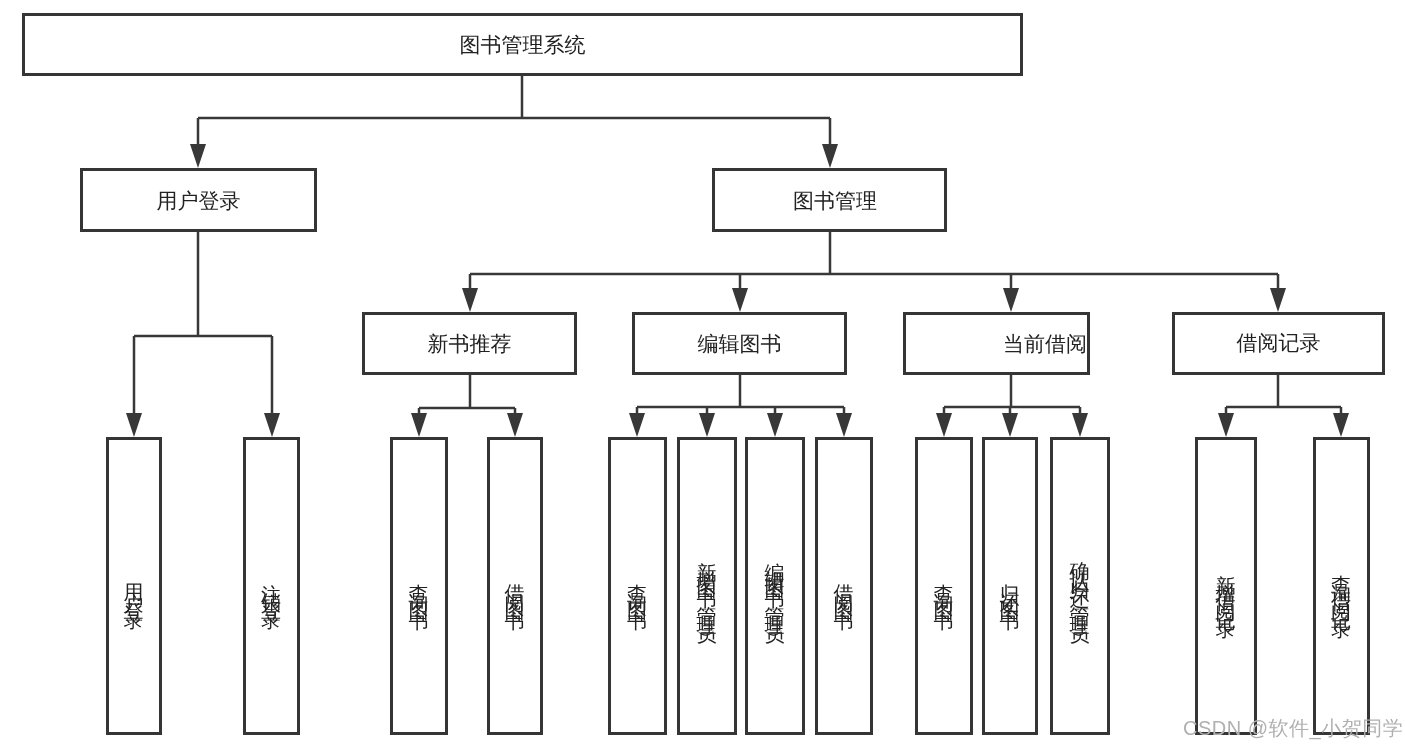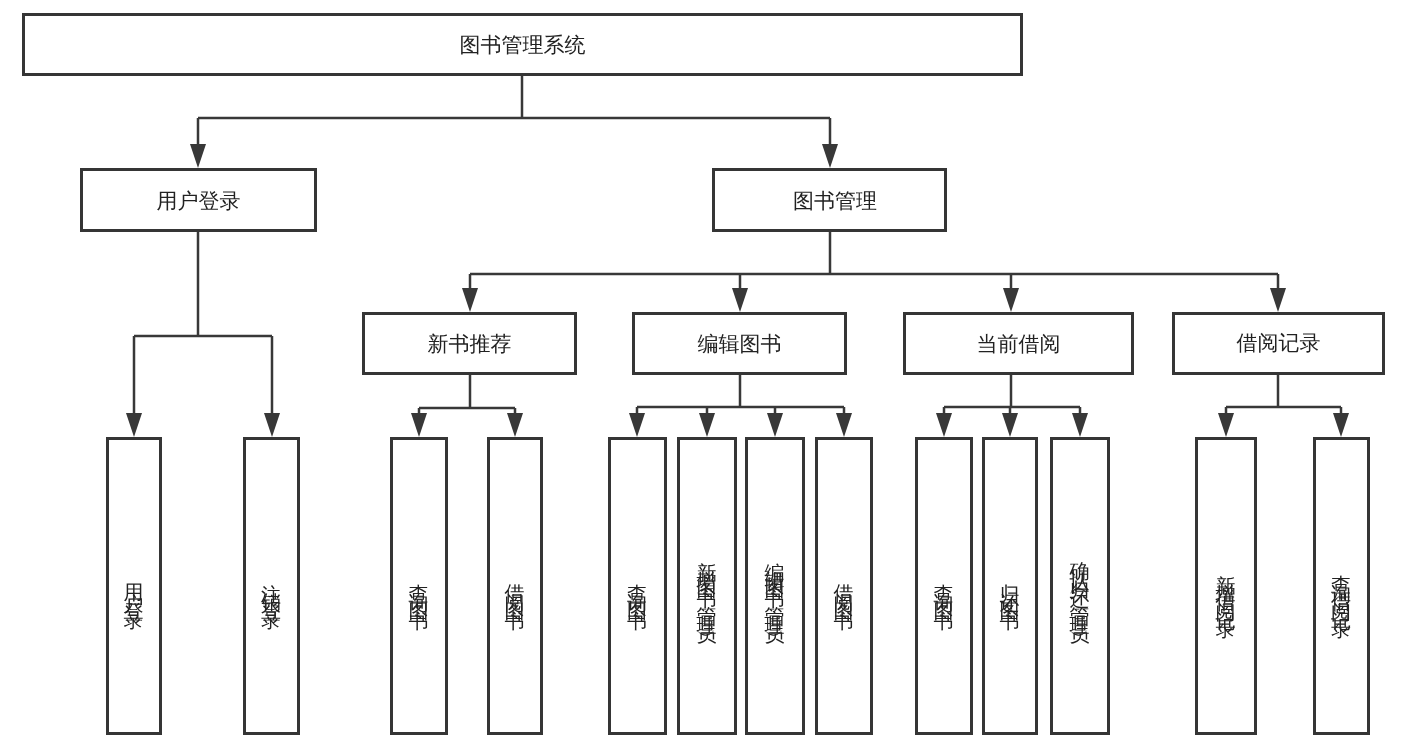--- a/index.html
+++ b/index.html
@@ -75,21 +75,21 @@
   <div class="box" style="left:712px;top:168px;width:235px;height:64px;padding-left:11px;">
     <span>图书管理</span>
   </div>
 
   <div class="box" style="left:362px;top:312px;width:215px;height:63px;">
     <span>新书推荐</span>
   </div>
   <div class="box" style="left:632px;top:312px;width:215px;height:63px;">
     <span>编辑图书</span>
   </div>
-  <div class="box" style="left:903px;top:312px;width:231px;height:63px;">
+  <div class="box" style="left:903px;top:312px;width:187px;height:63px;justify-content:flex-end;">
     <span>当前借阅</span>
   </div>
   <div class="box" style="left:1172px;top:312px;width:213px;height:63px;font-family:Liberation Serif, serif;">
     <span>借阅记录</span>
   </div>
 
   <div class="box" style="left:106px;top:437px;width:56px;height:298px;">
     <span class="vtext">用户登录</span>
   </div>
   <div class="box" style="left:243px;top:437px;width:57px;height:298px;">
@@ -126,14 +126,15 @@
     <span class="vtext">确认归还（管理员）</span>
   </div>
 
   <div class="box" style="left:1195px;top:437px;width:62px;height:298px;">
     <span class="vtext">新增借阅记录</span>
   </div>
   <div class="box" style="left:1313px;top:437px;width:57px;height:298px;">
     <span class="vtext">查询借阅记录</span>
   </div>
 
+  <div class="watermark">CSDN @软件_小贺同学</div>
 
 </div>
 
 </body></html>

